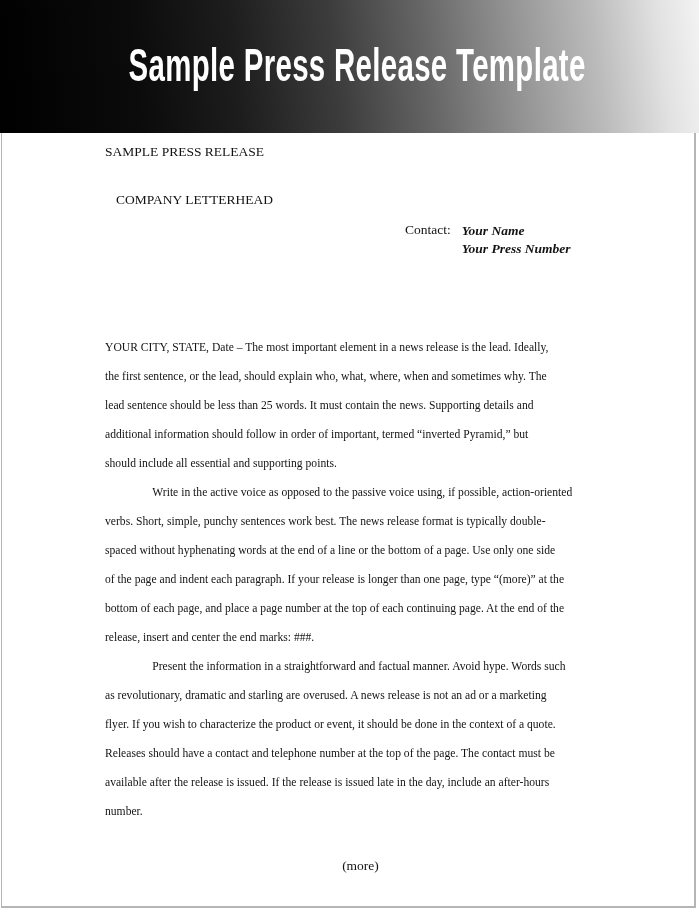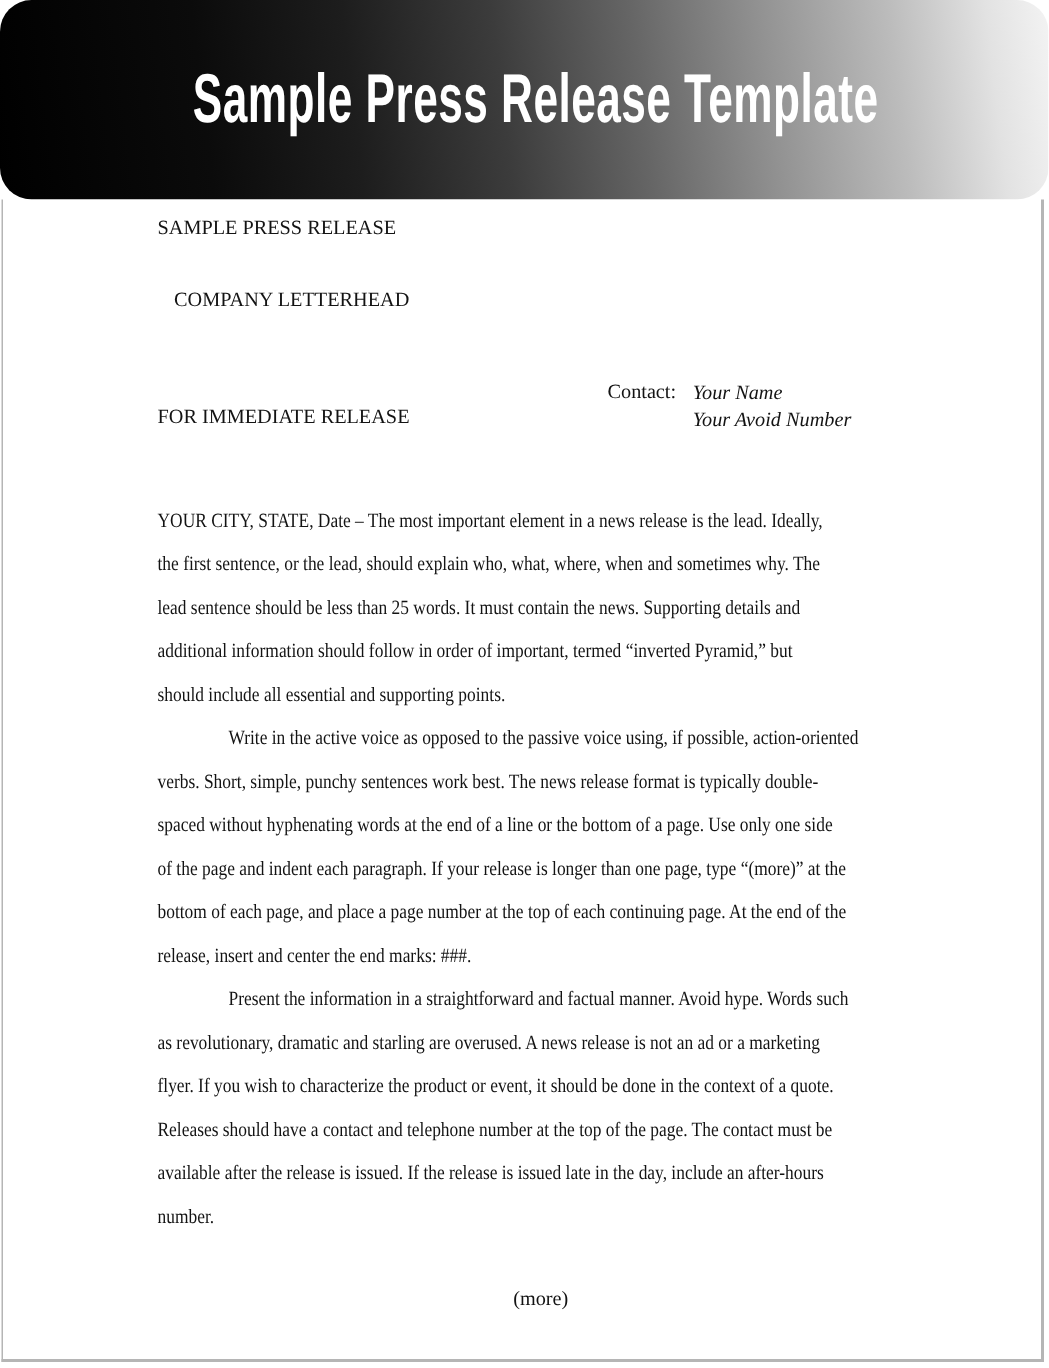--- a/index.html
+++ b/index.html
@@ -13,21 +13,21 @@
   }
 
   
   .banner {
     position:absolute; left:0; top:0;
     width:699px; height:133px;
     background:linear-gradient(83deg,
       #000000 0%, #0b0b0b 20%, #1d1d1d 34%,
       #3c3c3c 48%, #666666 61%, #929292 73%,
       #bcbcbc 85%, #e2e2e2 94%, #f3f3f3 100%);
-    display:flex; align-items:center; justify-content:center;border-radius:21px;
+    display:flex; align-items:center; justify-content:center;
   }
   .banner-title {
     color:#ffffff;
     font-family:"Liberation Sans","DejaVu Sans",sans-serif;
     font-weight:bold;
     font-size:46px;
     white-space:nowrap;
     transform:scaleX(0.64);
     position:relative; left:8px; top:-2px;
     letter-spacing:0.5px;
@@ -45,28 +45,29 @@
     overflow:hidden;
     font-size:13.5px;
   }
   .doc-label { position:absolute; left:103px; white-space:nowrap; }
   .label-sample     { top:11px; }
   .label-letterhead { top:59px;margin-left:11px; }
   .label-release    { top:137px; }
 
   .contact-row {
     position:absolute; top:89px; left:403px;
-    display:flex; align-items:flex-start;margin-top:31px;
+    display:flex; align-items:flex-start;
   }
   .contact-label { white-space:nowrap; }
   .contact-values { margin-left:11px; }
   .contact-values > div {
     font-style:italic;
     line-height:17.5px;
     white-space:nowrap;
+    font-weight:bold;
   }
 
   .headline {
     position:absolute; top:169px; left:0;
     width:693px; text-align:center;
     white-space:nowrap;
   }
 
   .body-text {
     position:absolute; top:199px; left:103px;
@@ -94,25 +95,24 @@
 <div class="page">
 
   <div class="doc-label label-sample">SAMPLE PRESS RELEASE</div>
 
   <div class="doc-label label-letterhead">COMPANY LETTERHEAD</div>
 
   <div class="contact-row">
     <span class="contact-label">Contact:</span>
     <div class="contact-values">
       <div>Your Name</div>
-      <div>Your Avoid Number</div>
+      <div>Your Press Number</div>
     </div>
   </div>
 
-  <div class="doc-label label-release">FOR IMMEDIATE RELEASE</div>
 
 
   <div class="body-text">
       <div class="para">
         <div class="bline">YOUR CITY, STATE, Date – The most important element in a news release is the lead. Ideally,</div>
         <div class="bline">the first sentence, or the lead, should explain who, what, where, when and sometimes why. The</div>
         <div class="bline">lead sentence should be less than 25 words. It must contain the news. Supporting details and</div>
         <div class="bline">additional information should follow in order of important, termed “inverted Pyramid,” but</div>
         <div class="bline">should include all essential and supporting points.</div>
       </div>

